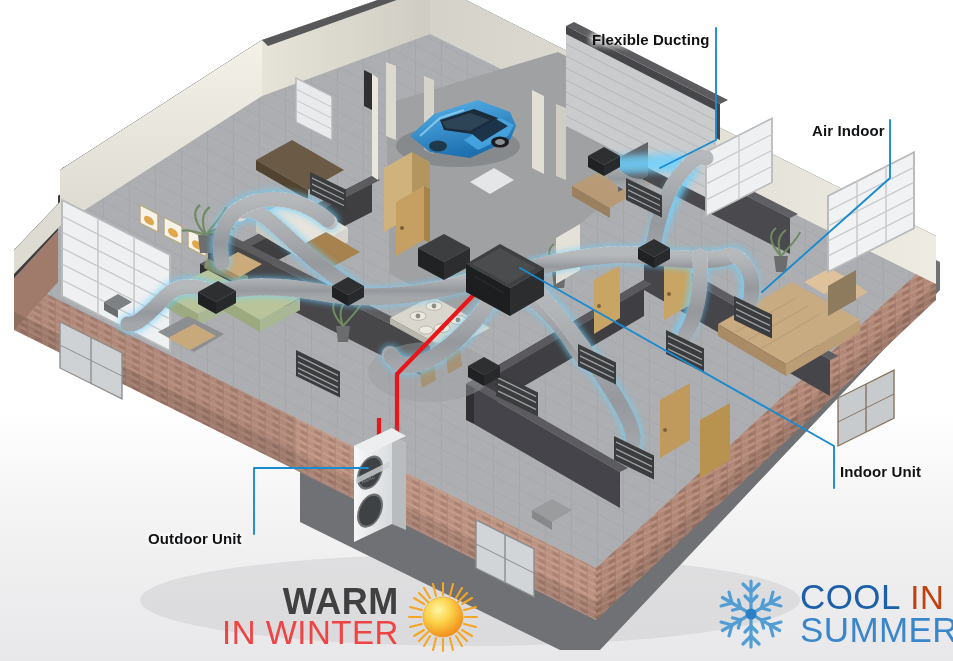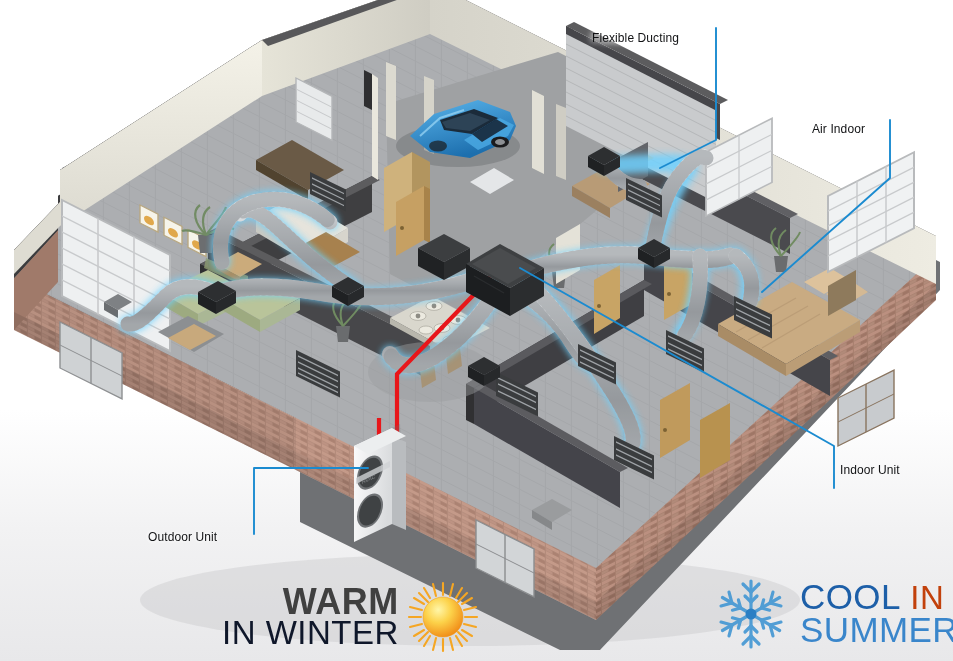--- a/index.html
+++ b/index.html
@@ -12,36 +12,36 @@
   }
   #stage{position:absolute;inset:0;}
 
   
   .abs{position:absolute;}
   svg{display:block;}
 
   
   .callout{
     position:absolute;
-    font-weight:normal;
-    font-size:12px;
+    font-weight:bold;
+    font-size:15px;
     color:#111214;
     letter-spacing:.1px;
     white-space:nowrap;
     text-shadow:0 0 6px #fff,0 0 6px #fff,0 0 10px #fff;
     z-index:40;
   }
 
   
   .legend{position:absolute;bottom:8px;z-index:45;display:flex;align-items:center;}
   .legend-warm{left:222px;}
   .legend-cool{left:712px;}
   .warm-text{ text-align:right; line-height:0.93; margin-right:8px;}
   .warm-line1{font-size:36px;font-weight:bold;color:#404040;letter-spacing:.5px;}
-  .warm-line2{font-size:33px;font-weight:normal;color:#0f172a;letter-spacing:.5px;}
+  .warm-line2{font-size:33px;font-weight:normal;color:#ef4444;letter-spacing:.5px;}
   .cool-text{line-height:0.93;margin-left:10px;}
   .cool-line1 .b{font-size:35px;font-weight:normal;color:#1d5fa8;letter-spacing:.4px;}
   .cool-line1 .l{font-size:33px;font-weight:normal;color:#c2410c;letter-spacing:.4px;}
   .cool-line2{font-size:35px;font-weight:normal;color:#3a86cb;letter-spacing:.4px;}
 </style>
 </head>
 <body>
 
 <div id="stage">
 

